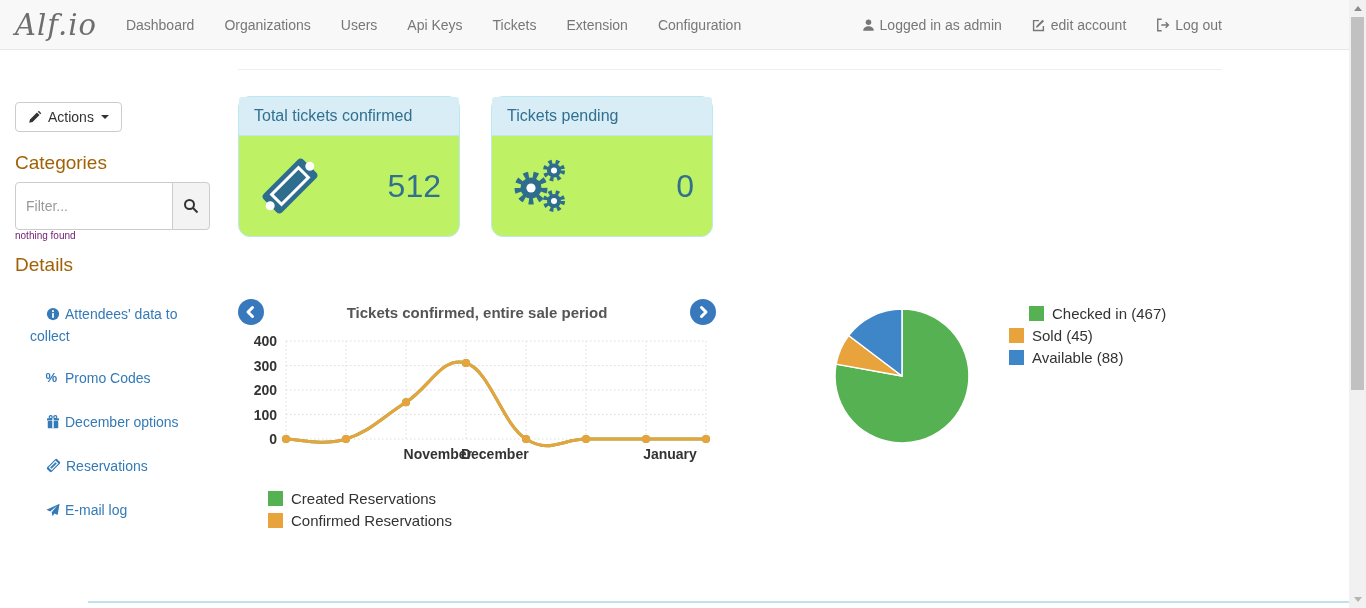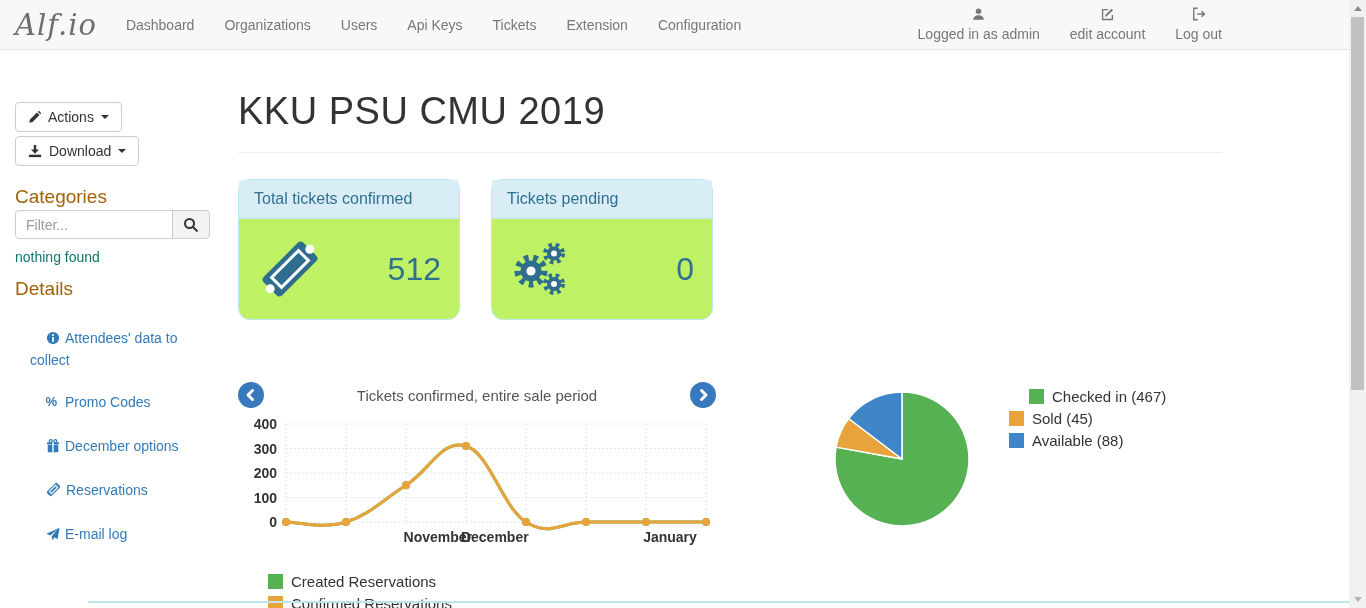--- a/index.html
+++ b/index.html
@@ -14,49 +14,49 @@
     height:50px; background:#f8f8f8; border-bottom:1px solid #e7e7e7;
     display:flex; align-items:center; padding:0 144px 0 15px;
   }
   .brand {
     font-family:"DejaVu Serif", serif; font-style:italic;
     font-size:29px; color:#6e6e6e; letter-spacing:1px; margin-right:14px; cursor:pointer;
   }
   .nav-links { display:flex; align-items:flex-end; }
   .nav-links .nav-item { padding:0 15px; font-size:14px; color:#777; line-height:50px; cursor:pointer; white-space:nowrap; }
   .nav-right { margin-left:auto; display:flex; align-items:center; gap:30px; }
-  .nav-right .nav-item { display:flex; align-items:center; gap:5px; font-size:14px; color:#777; cursor:pointer; white-space:nowrap;flex-direction:column; }
+  .nav-right .nav-item { display:flex; align-items:center; gap:5px; font-size:14px; color:#777; cursor:pointer; white-space:nowrap; }
   .nav-right svg { flex:none; }
 
   
   .page { display:flex; }
   .sidebar { width:223px; padding-left:15px; flex:none; }
   .content { width:984px; margin-left:15px; flex:none; }
 
   
   .btn {
     display:flex; align-items:center; gap:7px; width:max-content;
     background:#fff; border:1px solid #ccc; border-radius:4px;
     padding:6px 12px; font-size:14px; color:#333; cursor:pointer;
   }
   .btn-actions { margin-top:52px; }
   .btn-download { margin-top:4px; }
   .caret { width:0; height:0; border-left:4px solid transparent; border-right:4px solid transparent; border-top:4px solid #333; }
   .side-heading { font-size:19px; font-weight:400; color:#a16207; margin:20px 0 0; }
-  .filter-group { display:flex; margin-top:2px; width:196px; height:29px; }
+  .filter-group { display:flex; margin-top:8px; width:196px; height:48px; }
   .filter-input {
     width:158px; border:1px solid #ccc; border-radius:4px 0 0 4px;
     padding:0 10px; font-size:14px; color:#555; outline:none;
   }
   .filter-input::placeholder { color:#999; }
   .filter-btn {
     width:38px; margin-left:-1px; background:#f3f3f3; border:1px solid #ccc;
     border-radius:0 4px 4px 0; display:flex; align-items:center; justify-content:center; cursor:pointer;
   }
-  .nothing-found { font-size:14px; color:#0f766e; margin-top:10px; }
+  .nothing-found { font-size:10px; color:#701a75; }
   .heading-details { margin-top:13px; }
   .side-links { list-style:none; margin:0; padding:0; }
   .side-links li {
     margin:22px 0 0 15px; width:168px; font-size:14px; line-height:20px;
     color:#337ab7; cursor:pointer;
   }
   .side-links li:first-child { margin-top:28px; }
   .side-links .li-icon { display:inline-block; vertical-align:-2px; margin-left:16px; margin-right:5px; }
 
   
@@ -72,21 +72,21 @@
   .card-body { height:100px; display:flex; align-items:center; justify-content:space-between; padding:10px 18px; }
   .card-value { font-size:32px; color:#31708f; }
 
   .charts-row { display:flex; margin-top:62px; }
   .line-chart-block { width:478px; flex:none; }
   .chart-header { display:flex; align-items:center; height:26px; }
   .chart-nav-btn {
     width:26px; height:26px; border:none; padding:0; border-radius:50%;
     background:#3879bd; display:flex; align-items:center; justify-content:center; cursor:pointer; flex:none;
   }
-  .chart-title { flex:1; text-align:center; font-size:15px; color:#555; }
+  .chart-title { flex:1; text-align:center; font-size:15px; color:#555;font-weight:bold; }
   #line-chart { display:block; width:478px; height:140px; margin-top:3px; }
   #line-chart .grid { stroke:#dcdcdc; stroke-width:1; stroke-dasharray:1.5 2.5; }
   #line-chart .ytick { font-size:14px; font-weight:bold; fill:#333; text-anchor:end; }
   #line-chart .xtick { font-size:14px; font-weight:bold; fill:#333; text-anchor:middle; }
 
   .line-legend { margin:22px 0 0 30px; }
   .legend-row { display:flex; align-items:center; gap:8px; margin-top:5px; font-size:15px; color:#333; }
   .legend-swatch { width:15px; height:15px; flex:none; }
 
   .pie-block { display:flex; margin-left:113px; margin-top:4px; }
@@ -148,28 +148,20 @@
 <div class="page">
 
   <div class="sidebar">
     <button class="btn btn-actions">
       <svg width="13" height="13" viewBox="0 0 16 16" fill="#333">
           <path d="M11 1.8l3.2 3.2L5.6 13.6l-4.1 1 .9-4.2zM12 .8L15.2 4l1-1.3L13.5-.2z"></path>
         </svg>
       <span>Actions</span>
       <span class="caret"></span>
     </button>
-    <button class="btn btn-download">
-      <svg width="14" height="14" viewBox="0 0 16 16" fill="#333">
-          <path d="M6.6 1h2.8v5.4h3.2L8 11 3.4 6.4h3.2z"></path>
-          <path d="M1 12.2h14V15H1z"></path>
-        </svg>
-      <span>Download</span>
-      <span class="caret"></span>
-    </button>
 
     <h4 class="side-heading">Categories</h4>
 
     <div class="filter-group">
       <input class="filter-input" type="text" placeholder="Filter..." style="">
       <button class="filter-btn">
         <svg width="16" height="16" viewBox="0 0 16 16" fill="none" stroke="#333" stroke-width="2">
             <circle cx="6.5" cy="6.5" r="4.5"></circle>
             <line x1="10" y1="10" x2="14.5" y2="14.5"></line>
           </svg>
@@ -213,21 +205,20 @@
       <li>
         <span class="li-icon"><svg width="14" height="14" viewBox="0 0 16 16" fill="#337ab7">
               <path d="M15.5 0.8L0.5 7.6l4.3 2.1 8.1-6.9-6.4 7.7 0.9 4.7 2.3-3.3 3.6 1.9z"></path>
             </svg></span><span>E-mail log</span>
       </li>
     </ul>
 
   </div>
 
   <div class="content">
-    <h1 class="page-title">KKU PSU CMU 2019</h1>
     <hr class="title-rule">
 
     <div class="cards">
       <div class="card">
         <div class="card-header">Total tickets confirmed</div>
         <div class="card-body">
           <svg width="66" height="56" viewBox="0 0 66 56">
             <g transform="rotate(-45 33 28)">
                 <rect x="5" y="15" width="56" height="26" rx="4" fill="#2e6d8e"></rect>
                 <rect x="14" y="21" width="38" height="14" fill="none" stroke="#fff" stroke-width="3"></rect>

